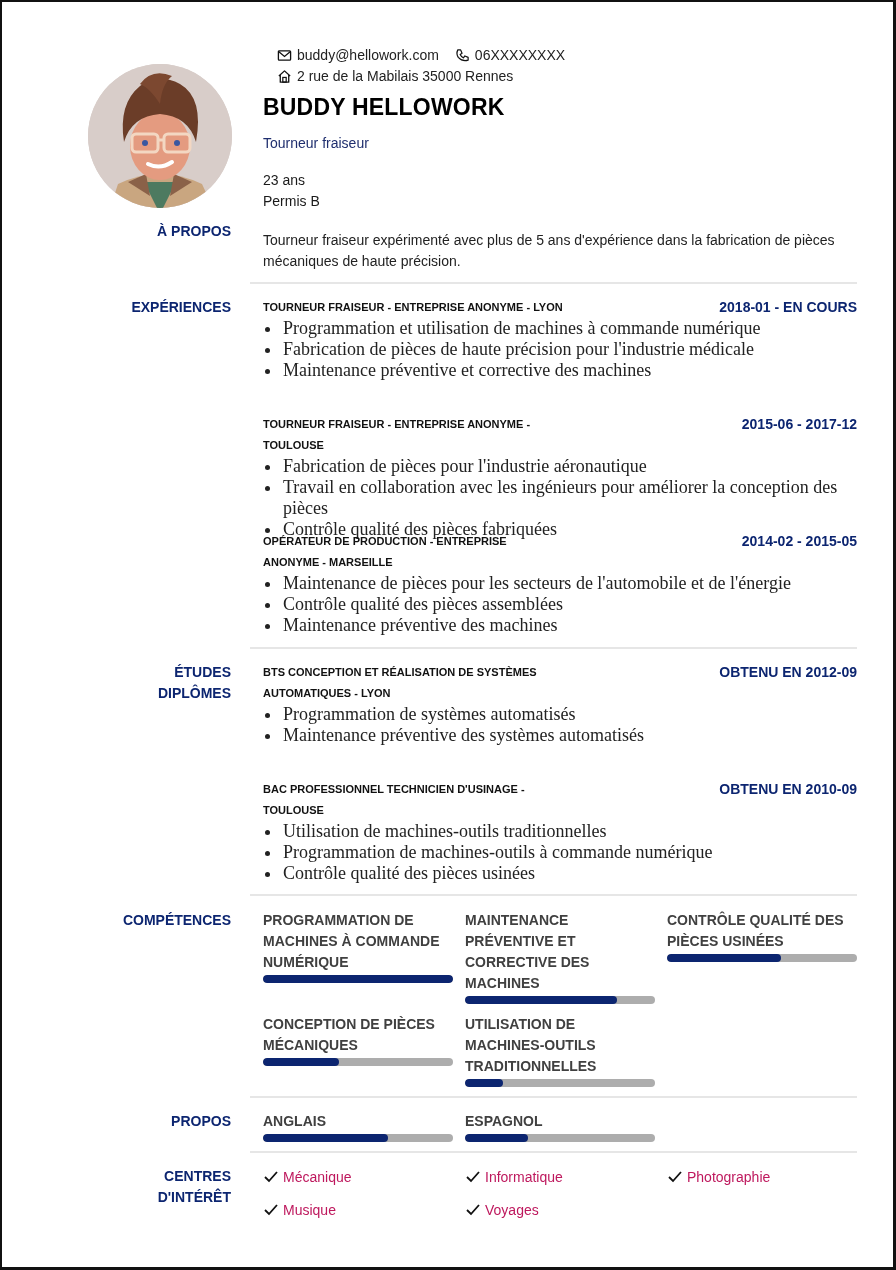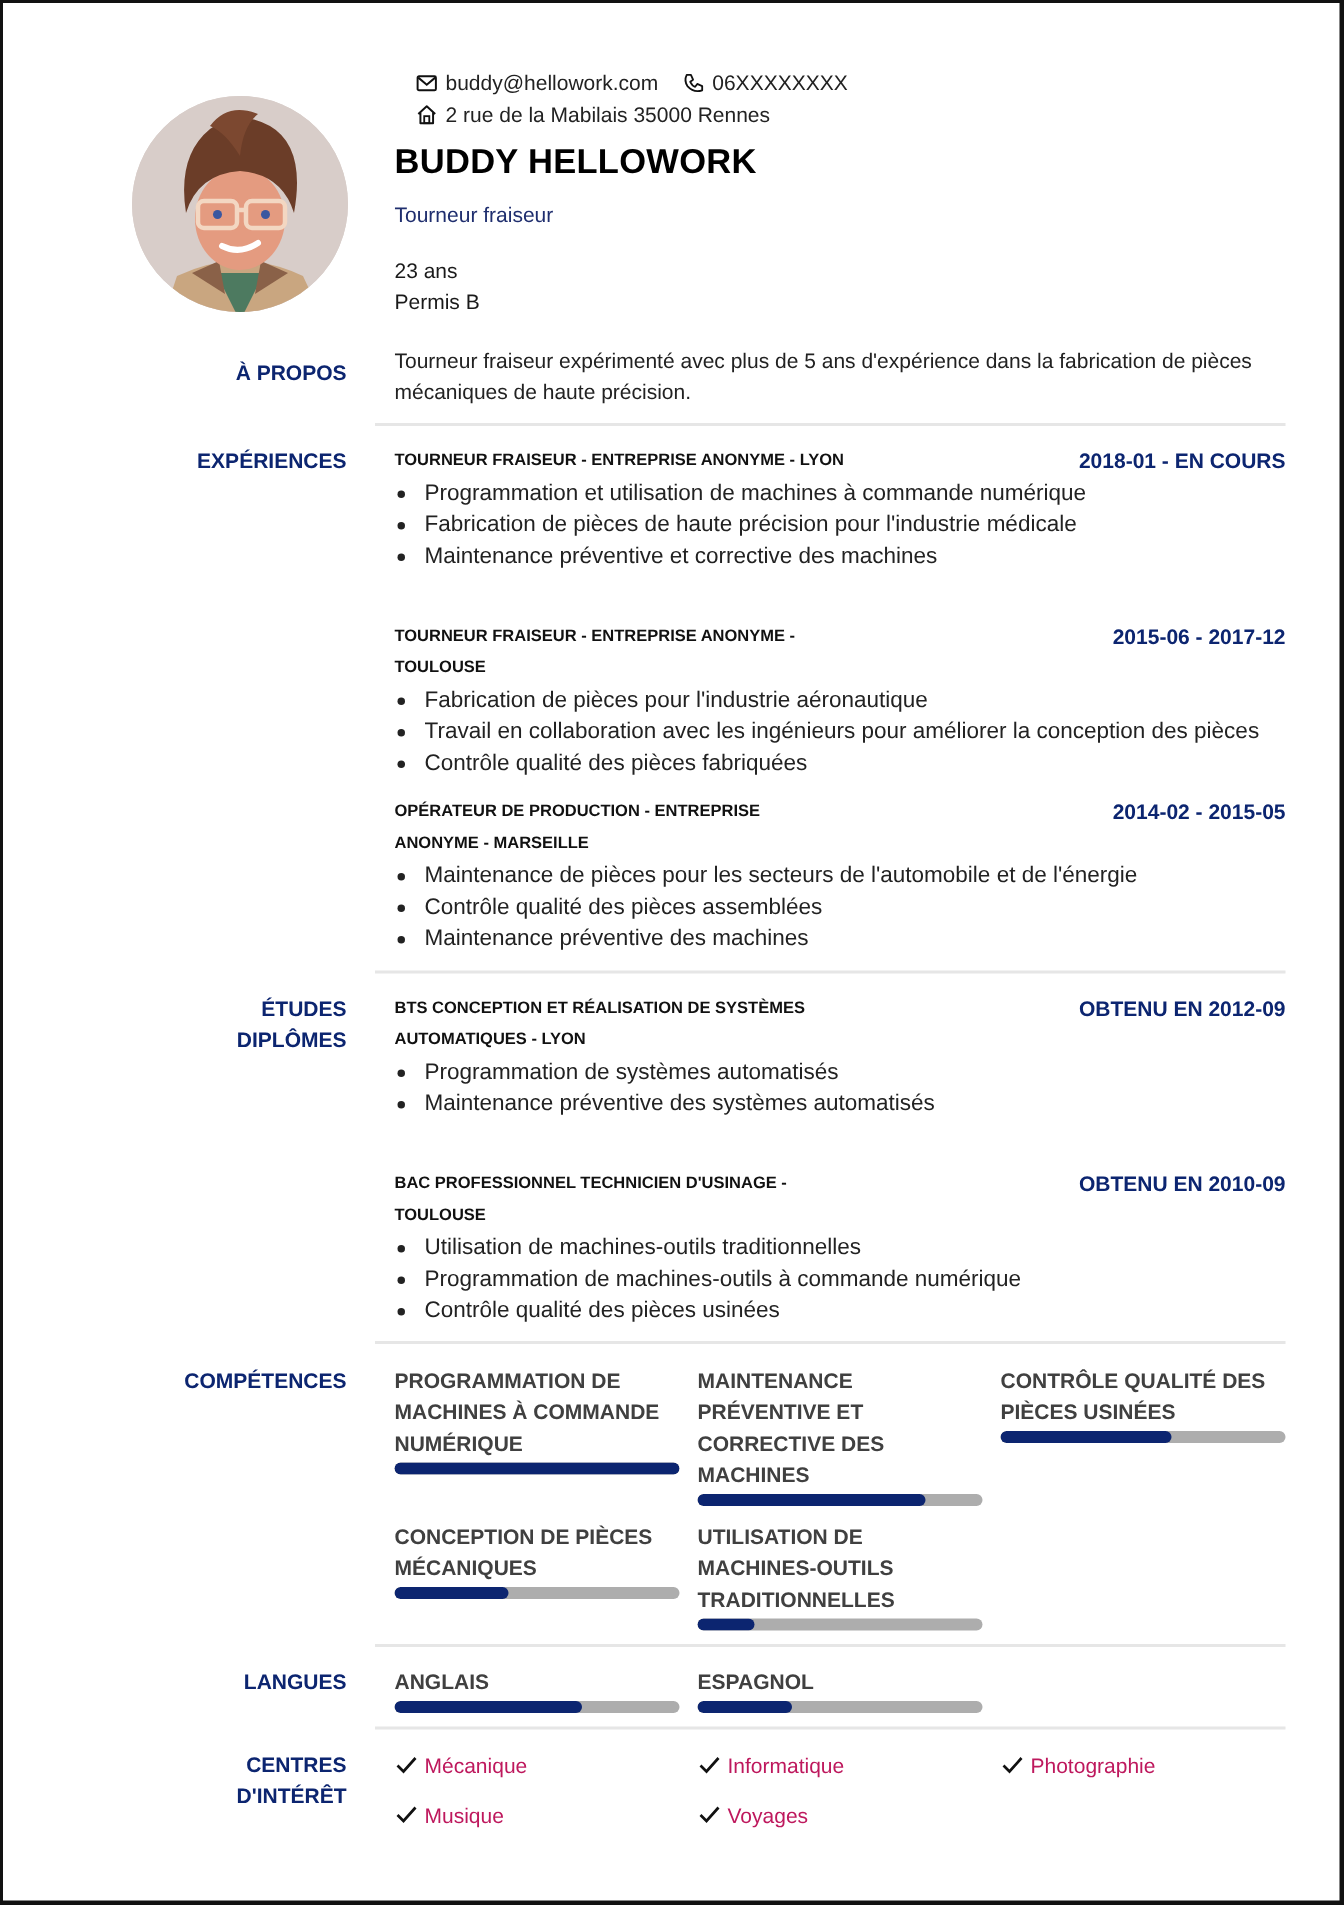--- a/index.html
+++ b/index.html
@@ -34,21 +34,21 @@
       position: absolute; left: 60px; width: 169px; text-align: right;
       font-size: 14px; font-weight: bold; color: #0c2570; line-height: 21px;
     }
     .divider { position: absolute; left: 248px; width: 607px; height: 2px; background: #e6e6e6; }
     .about { position: absolute; left: 261px; top: 228px; width: 594px; font-size: 14px; line-height: 21px; color: #222; }
 
     .entry { position: absolute; left: 261px; width: 594px; }
     .entry .title { font-size: 11px; font-weight: bold; color: #111; line-height: 21px; width: 300px; }
     .entry .date { position: absolute; right: 0; top: 0; font-size: 14px; font-weight: bold; color: #0c2570; line-height: 21px; }
     .entry ul { list-style: none; margin-top: 0; }
-    .entry li { font-size: 15px; line-height: 21px; color: #222; padding-left: 20px; position: relative; }
+    .entry li { font-size: 18px; line-height: 21px; color: #222; padding-left: 20px; position: relative; font-family: Liberation Serif, serif; }
     .entry li::before { content: ""; position: absolute; left: 2px; top: 9px; width: 5px; height: 5px; border-radius: 50%; background: #222; }
 
     .skill { position: absolute; width: 190px; }
     .skill .label { font-size: 14px; font-weight: bold; color: #404040; line-height: 21px; }
     .bar { height: 8px; border-radius: 4px; background: #adadad; margin-top: 2px; overflow: hidden; }
     .bar .fill { height: 8px; border-radius: 4px; background: #0c2570; }
 
     .interest { position: absolute; font-size: 14px; color: #be185d; display: flex; align-items: center; }
     .interest svg { width: 16px; height: 14px; margin-right: 4px; }
   </style>
@@ -101,21 +101,21 @@
         <span>2 rue de la Mabilais 35000 Rennes</span>
       </span>
     </div>
   </div>
 
   <div class="name">BUDDY HELLOWORK</div>
   <div class="jobtitle">Tourneur fraiseur</div>
   <div class="age">23 ans</div>
   <div class="permis">Permis B</div>
 
-  <div class="section-label" style="top:236px">À PROPOS</div>
+  <div class="section-label" style="top:219px">À PROPOS</div>
   <div class="about">Tourneur fraiseur expérimenté avec plus de 5 ans d'expérience dans la fabrication de pièces mécaniques de haute précision.</div>
   <div class="divider" style="top:280px"></div>
 
   <div class="section-label" style="top:295px">EXPÉRIENCES</div>
 
   <div class="entry" style="top:295px">
     <div class="title">TOURNEUR FRAISEUR - ENTREPRISE ANONYME - LYON</div>
     <div class="date">2018-01 - EN COURS</div>
     <ul>
       <li>Programmation et utilisation de machines à commande numérique</li>
@@ -194,21 +194,21 @@
       </div>
   </div>
   <div class="skill" style="left:463px; top:1012px">
     <div class="label">UTILISATION DE MACHINES-OUTILS TRADITIONNELLES</div>
     <div class="bar">
         <div class="fill" style="width: 20%;"></div>
       </div>
   </div>
   <div class="divider" style="top:1094px"></div>
 
-  <div class="section-label" style="top:1109px">LANGUES</div>
+  <div class="section-label" style="top:1109px">PROPOS</div>
   <div class="skill" style="left:261px; top:1109px">
     <div class="label">ANGLAIS</div>
     <div class="bar">
         <div class="fill" style="width: 66%;"></div>
       </div>
   </div>
   <div class="skill" style="left:463px; top:1109px">
     <div class="label">ESPAGNOL</div>
     <div class="bar">
         <div class="fill" style="width: 33%;"></div>

